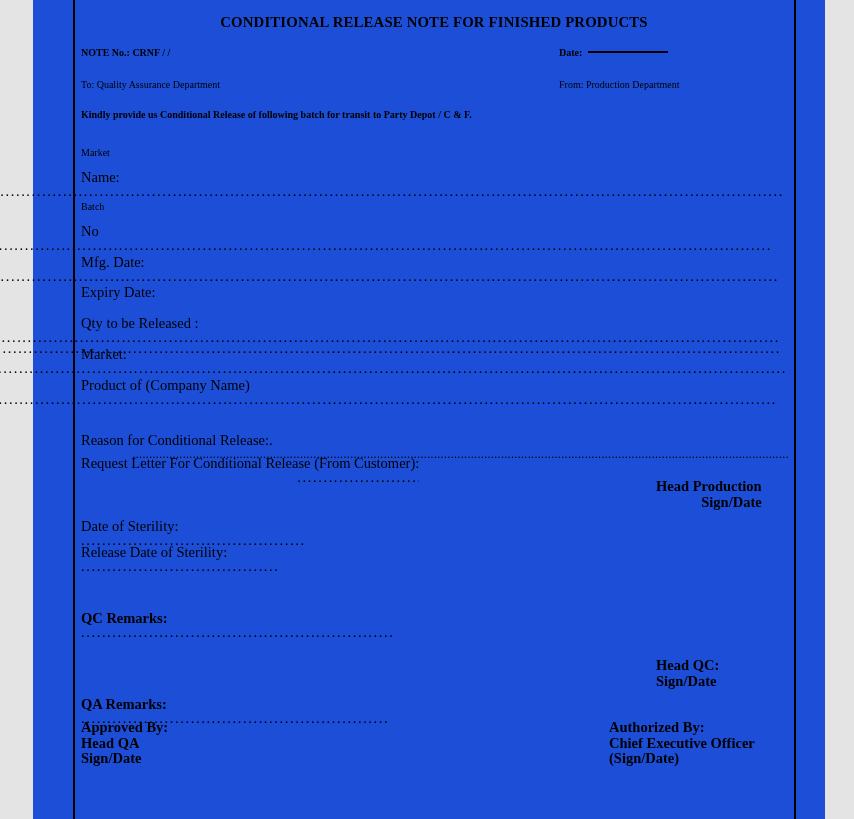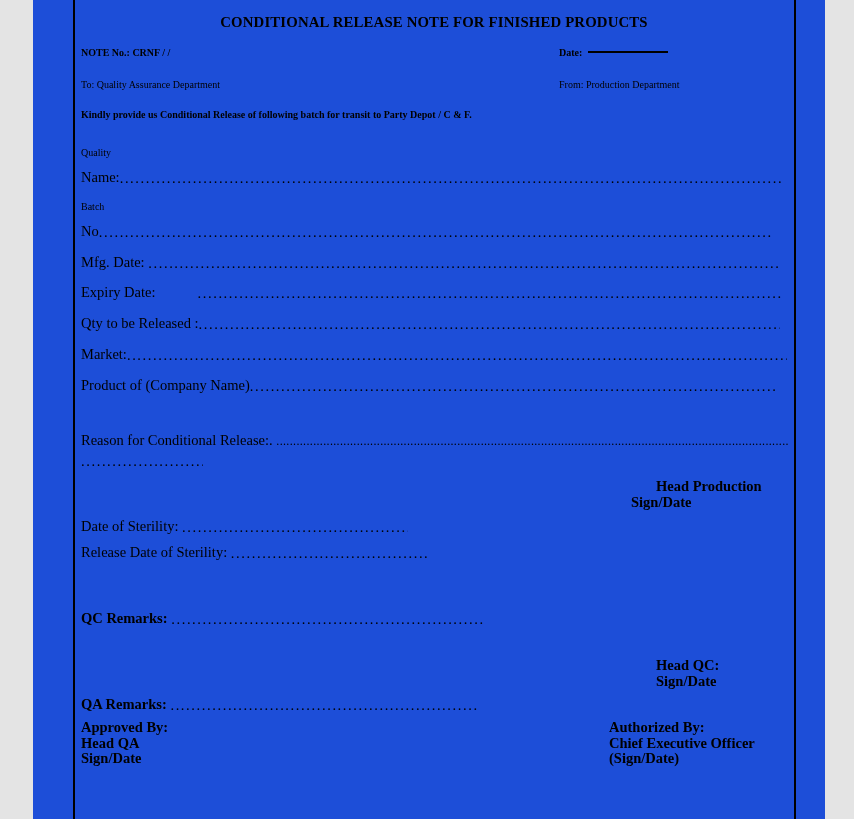--- a/index.html
+++ b/index.html
@@ -75,20 +75,21 @@
     letter-spacing: 0.15px;
   }
 
   
   .field {
     position: absolute;
     display: flex;
     align-items: baseline;
     font-size: 14.5px;
     line-height: 16px;
+    flex-direction: column;
   }
   .field > .label { white-space: pre; flex: 0 0 auto; }
   .leader {
     flex: 1 1 auto;
     overflow: hidden;
     height: 12px;
     align-self: flex-end;
     margin-bottom: 1px;
   }
   .leader::before {
@@ -159,21 +160,21 @@
 
     <div class="line bold" style="left:478px; top:45px;">
       <span>Date:</span><span class="blank-rule"></span>
     </div>
 
     <div class="line" style="left:0; top:77px;">To: Quality Assurance Department</div>
     <div class="line" style="left:478px; top:77px;">From:  Production Department</div>
 
     <div class="line bold" style="left:0; top:107px;">Kindly provide us Conditional Release of following batch for transit to Party Depot / C &amp; F.</div>
 
-    <div class="line" style="left:0; top:145px;">Quality</div>
+    <div class="line" style="left:0; top:145px;">Market</div>
 
     <div class="field" style="left:0; top:169px; width:703px;">
       <span class="label">Name:</span>
       <span class="leader"></span>
     </div>
 
     <div class="line" style="left:0; top:199px;">Batch</div>
 
     <div class="field" style="left:0; top:223px; width:691px;">
       <span class="label">No</span>
@@ -205,24 +206,25 @@
       <span class="leader"></span>
     </div>
 
 
     <div class="field" style="left:0; top:432px; width:708px;">
       <span class="label">Reason for Conditional Release:. </span>
       <span class="leader leader-fine"></span>
     </div>
 
     <div class="field" style="left:0; top:455px;">
+      <span class="label">Request Letter For Conditional Release (From Customer):</span>
       <span class="leader-short" style="width:122px;"></span>
     </div>
 
-    <div class="sig-block" style="left:550px; top:479px;">
+    <div class="sig-block" style="left:550px; top:479px;text-align:right;">
       <span class="sig-row sig-indent" style="padding-left:25px;">Head Production</span>
       <span class="sig-row">Sign/Date</span>
     </div>
 
     <div class="field" style="left:0; top:518px;">
       <span class="label">Date of Sterility: </span>
       <span class="leader-short" style="width:226px;"></span>
     </div>
 
     <div class="field" style="left:0; top:536px;margin-top:8px;">

